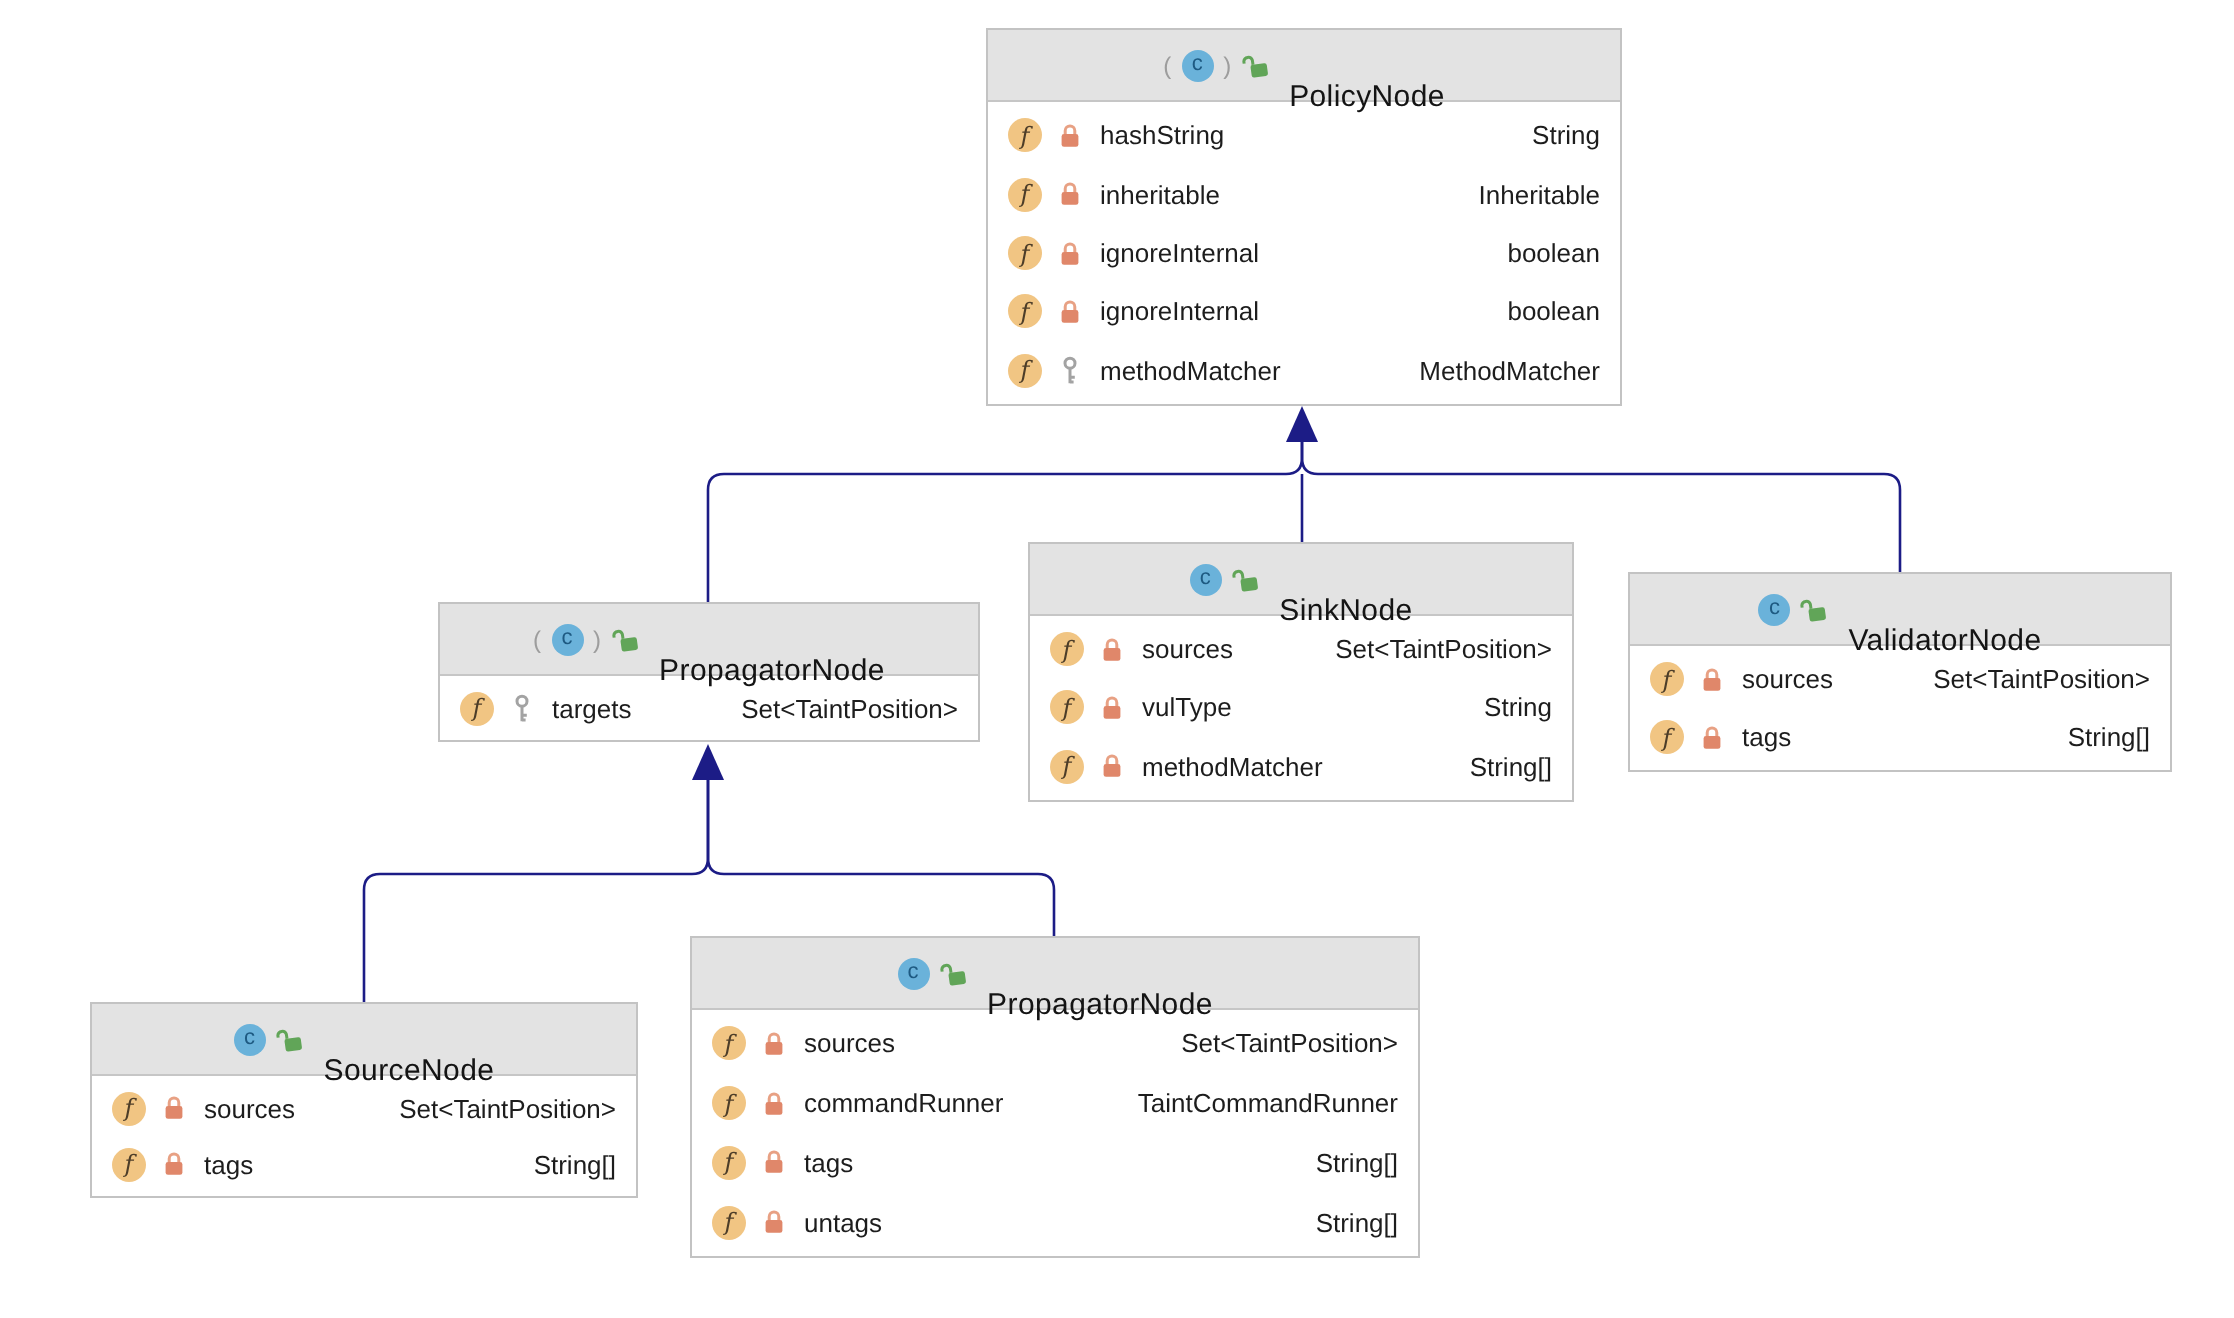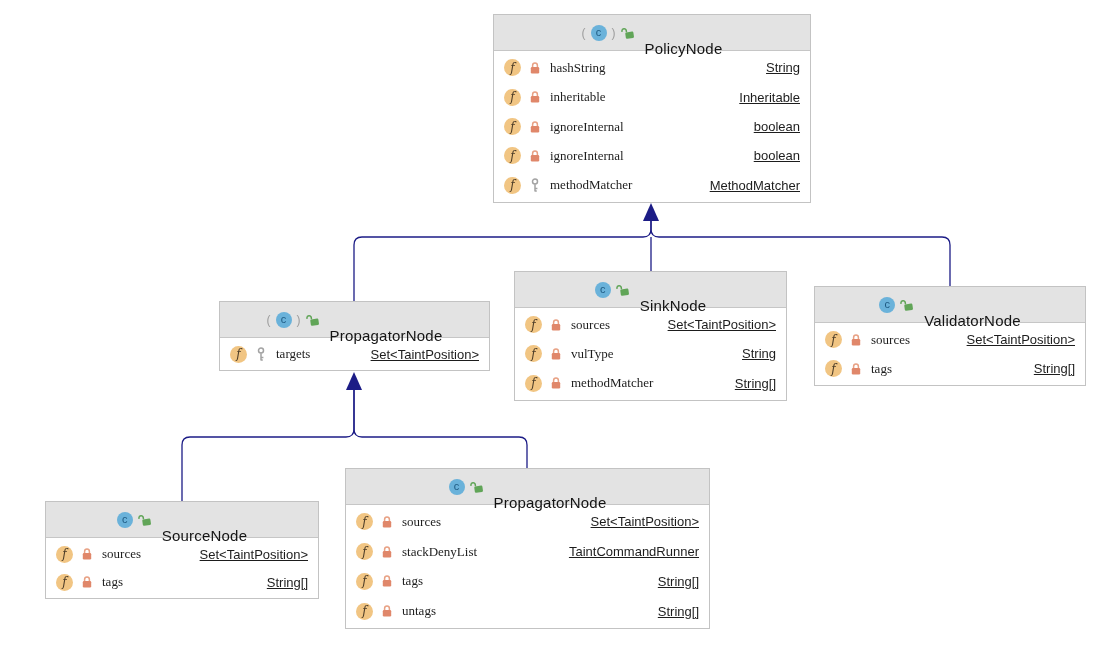--- a/index.html
+++ b/index.html
@@ -21,22 +21,22 @@
     display:flex; align-items:center; justify-content:center;
     gap:5px; font-size:15px; color:#141414;
   }
   .uml-title { margin-left:5px; letter-spacing:0.2px;margin-top:32px; }
   .uml-rows { flex:1 1 auto; display:flex; flex-direction:column; padding:2px 0; }
   .uml-row {
     flex:1 1 0; display:flex; align-items:center;
     padding:0 10px; gap:7px; font-size:13px; color:#1d1d1d;
     white-space:nowrap;
   }
-  .row-name { margin-left:2px;font-family:Liberation Serif, serif; }
-  .row-type { margin-left:auto; padding-left:8px;text-decoration:underline; }
+  .row-name { margin-left:2px; }
+  .row-type { margin-left:auto; padding-left:8px; }
 
   .c-icon {
     width:16px; height:16px; border-radius:50%;
     background:#6ab2da; color:#1e5a82;
     display:inline-flex; align-items:center; justify-content:center;
     font-size:11px; line-height:1; flex:0 0 16px;
   }
   .paren { color:#9d9d9d; font-size:12px; line-height:1; }
   .f-icon {
     width:17px; height:17px; border-radius:50%;
@@ -318,21 +318,21 @@
         <span class="row-type">Set&lt;TaintPosition&gt;</span>
       </div>
       <div class="uml-row">
         <span class="f-icon">f</span>
         <span class="mod-icon">
             <svg width="12" height="14" viewBox="0 0 12 14">
               <path d="M3.6,6 V4.4 a2.4,2.4 0 0 1 4.8,0 V6" stroke="#e8a184" stroke-width="1.5" fill="none"></path>
               <rect x="1.8" y="6" width="8.4" height="6.4" rx="1.2" fill="#e0876a"></rect>
             </svg>
           </span>
-        <span class="row-name">stackDenyList</span>
+        <span class="row-name">commandRunner</span>
         <span class="row-type">TaintCommandRunner</span>
       </div>
       <div class="uml-row">
         <span class="f-icon">f</span>
         <span class="mod-icon">
             <svg width="12" height="14" viewBox="0 0 12 14">
               <path d="M3.6,6 V4.4 a2.4,2.4 0 0 1 4.8,0 V6" stroke="#e8a184" stroke-width="1.5" fill="none"></path>
               <rect x="1.8" y="6" width="8.4" height="6.4" rx="1.2" fill="#e0876a"></rect>
             </svg>
           </span>

